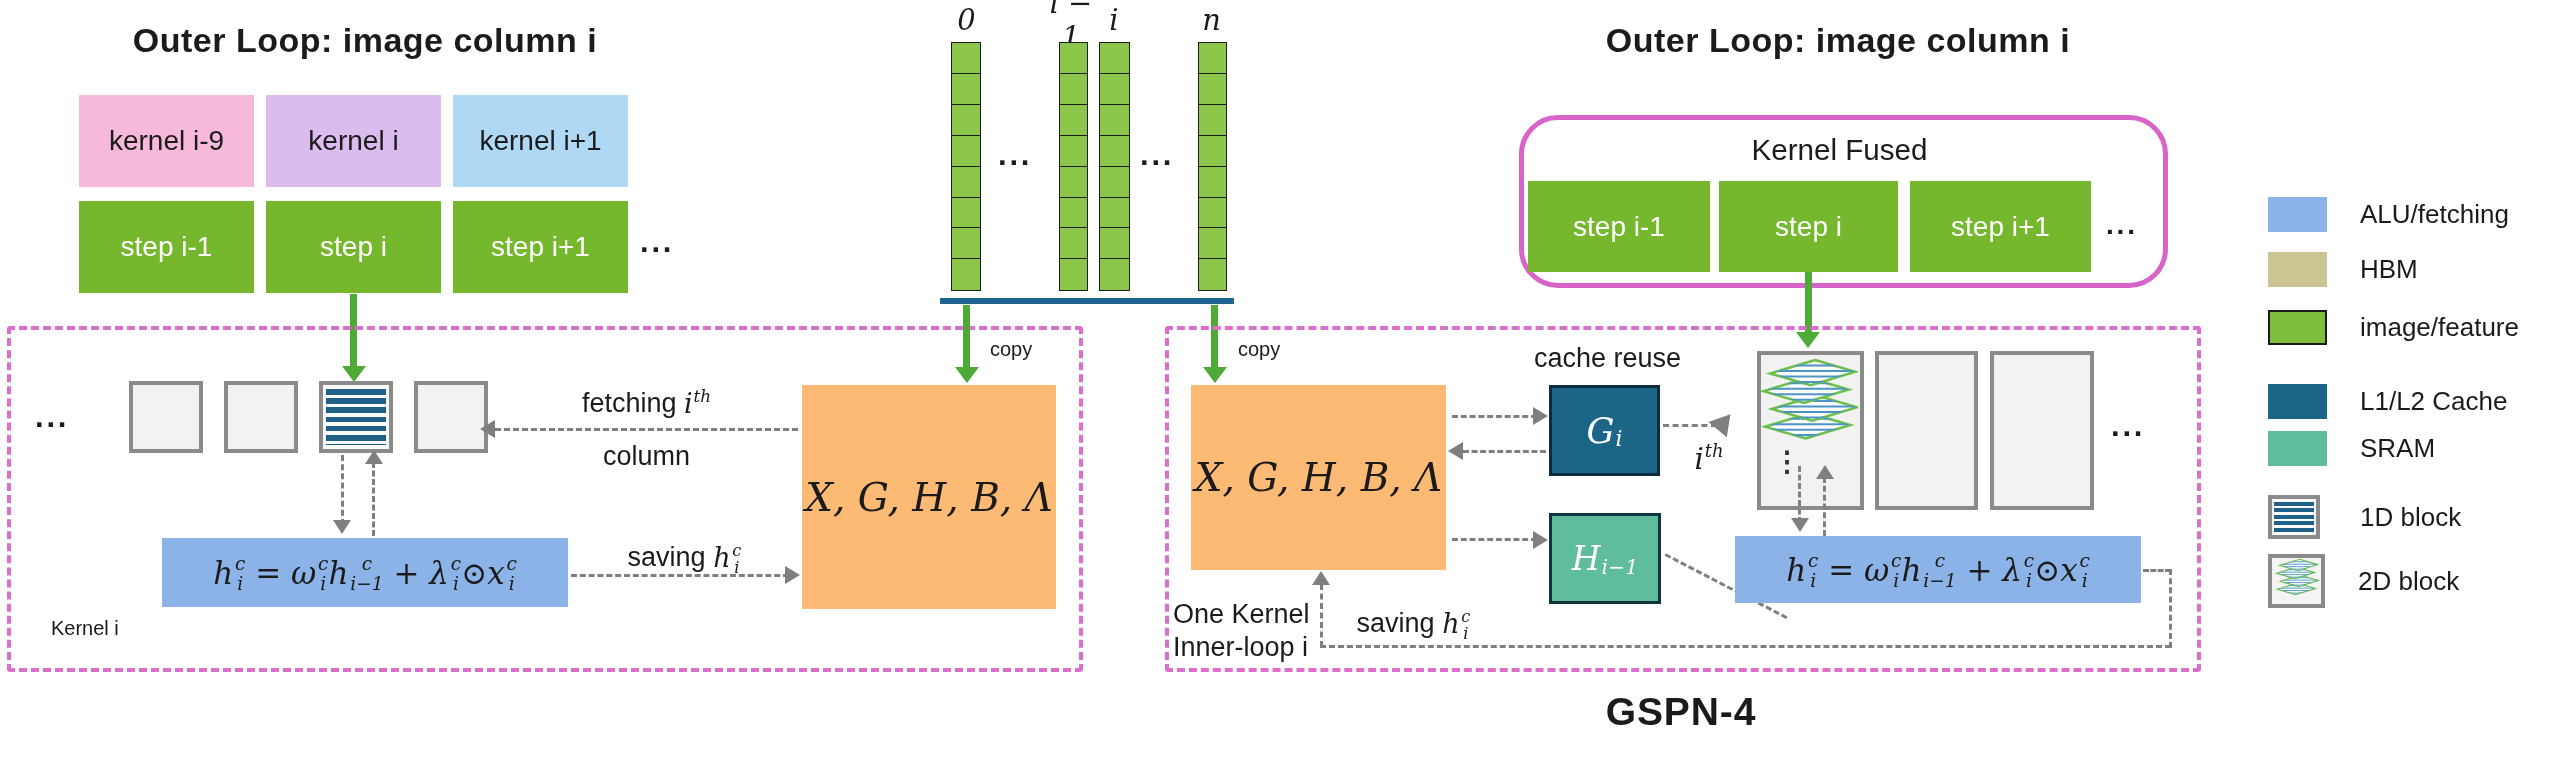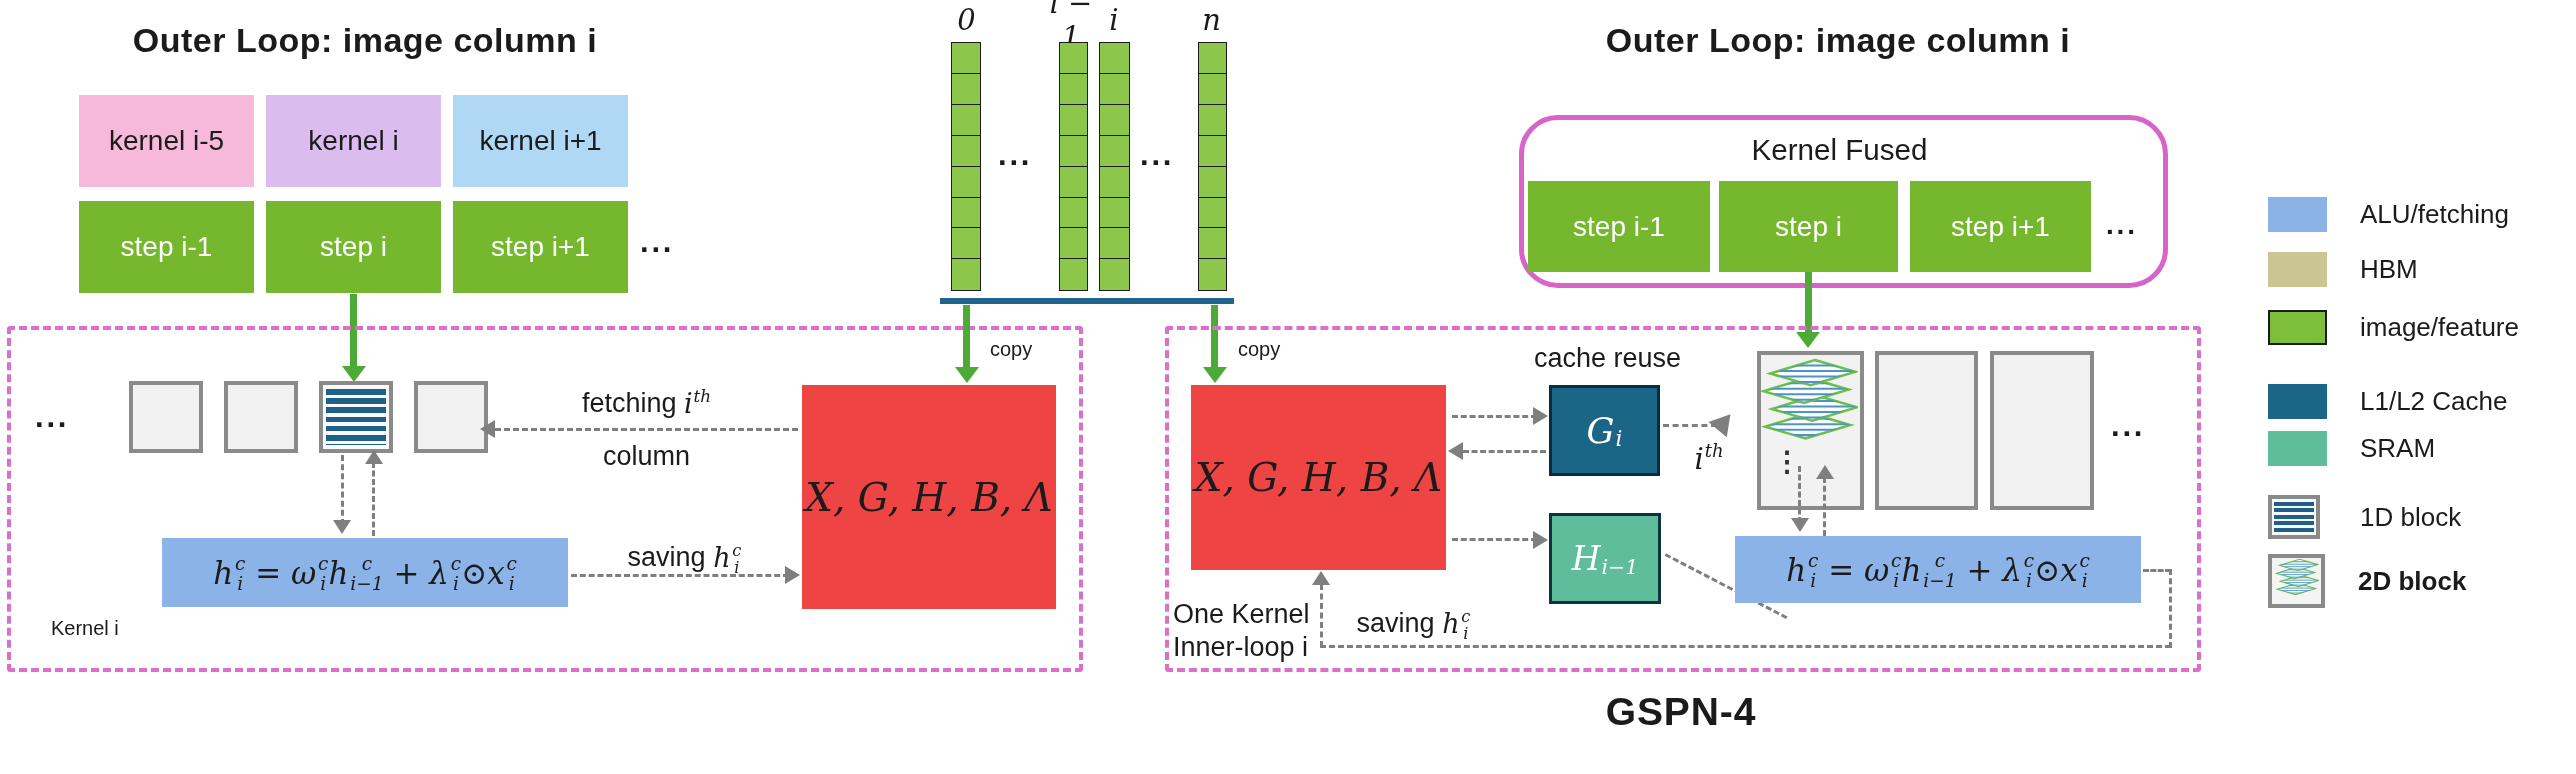--- a/index.html
+++ b/index.html
@@ -9,21 +9,21 @@
   .ctr{display:flex;align-items:center;justify-content:center;text-align:center;}
   .title{font-size:34px;font-weight:bold;letter-spacing:0.5px;}
   .lab{font-size:27px;}
   .boxlab{font-size:20px;}
   .caption{font-size:39px;font-weight:600;letter-spacing:0.9px;}
   .dots{font-size:31px;font-weight:bold;letter-spacing:2.8px;}
   .kbox{position:absolute;display:flex;align-items:center;justify-content:center;font-size:28px;}
   .step{background:#76B82D;color:#ffffff;}
   .gb{position:absolute;box-sizing:border-box;border:4.6px solid #8A8A8A;background:#F2F2F2;}
   .alu{background:#8BB3E8;}
-  .hbm{background:#ef4444;}
+  .hbm{background:#fdba74;}
   .serif{font-family:"DejaVu Serif",serif;font-style:italic;}
   .pinkdash{position:absolute;box-sizing:border-box;border:4.6px dashed #DC6FCC;border-radius:3.7px;}
   .krounded{position:absolute;box-sizing:border-box;border:5.5px solid #D863C9;border-radius:39px;}
   
   .gl{position:absolute;width:7.4px;background:#4DAA36;}
   .gh{position:absolute;width:0;height:0;border-left:12px solid transparent;border-right:12px solid transparent;border-top:16.6px solid #4DAA36;}
   
   .dh{position:absolute;border-top:3.7px dashed #7F7F7F;}
   .dv{position:absolute;border-left:3.7px dashed #7F7F7F;}
   .dhr{position:absolute;width:0;height:0;border-top:9.2px solid transparent;border-bottom:9.2px solid transparent;border-left:15.7px solid #7F7F7F;}
@@ -55,21 +55,21 @@
   .vdots{font-size:28px;font-weight:bold;color:#333;line-height:0.6;letter-spacing:0;}
 </style>
 </head>
 <body>
 
 <div class="canvas">
 
   <div class="abs ctr title" style="left:88px;top:20.3px;width:554px;height:41px;">Outer Loop: image column i</div>
 
   <div class="kbox" style="left: 79px; top: 95px; width: 175px; height: 92px; background: rgb(247, 185, 217);">
-    <span>kernel i-5</span>
+    <span>kernel i-9</span>
   </div>
   <div class="kbox" style="left: 266px; top: 95px; width: 175px; height: 92px; background: rgb(220, 188, 239);">
     <span>kernel i</span>
   </div>
   <div class="kbox" style="left: 453px; top: 95px; width: 175px; height: 92px; background: rgb(175, 216, 245);">
     <span>kernel i+1</span>
   </div>
 
   <div class="kbox step" style="left:79px;top:201px;width:175px;height:92px;">
     <span>step i-1</span>
@@ -435,21 +435,21 @@
     <span class="leg-lab">SRAM</span>
   </div>
   <div class="leg-row" style="left:2268px;top:495px;">
     <span class="leg-sw" style="height:44px;">
       <span class="blk" style="position:static;display:flex;width:52px;height:44px;">
           <span class="stripes-sm"></span>
         </span>
     </span>
     <span class="leg-lab">1D block</span>
   </div>
-  <div class="leg-row" style="left:2268px;top:554px;font-weight:bold;">
+  <div class="leg-row" style="left:2268px;top:554px;">
     <span class="leg-sw ctr" style="height:54px;border:4.6px solid #8A8A8A;box-sizing:border-box;background:#F4F4F4;width:57px;flex:0 0 57px;">
       <svg width="44" height="39" viewBox="0 0 116 98">
           <defs>
             <clipPath id="clip4">
               <polygon points="53,1 101,15 48,31 0,17"></polygon>
             </clipPath>
             <clipPath id="clip5">
               <polygon points="53,1 101,15 48,31 0,17"></polygon>
             </clipPath>
             <clipPath id="clip6">

